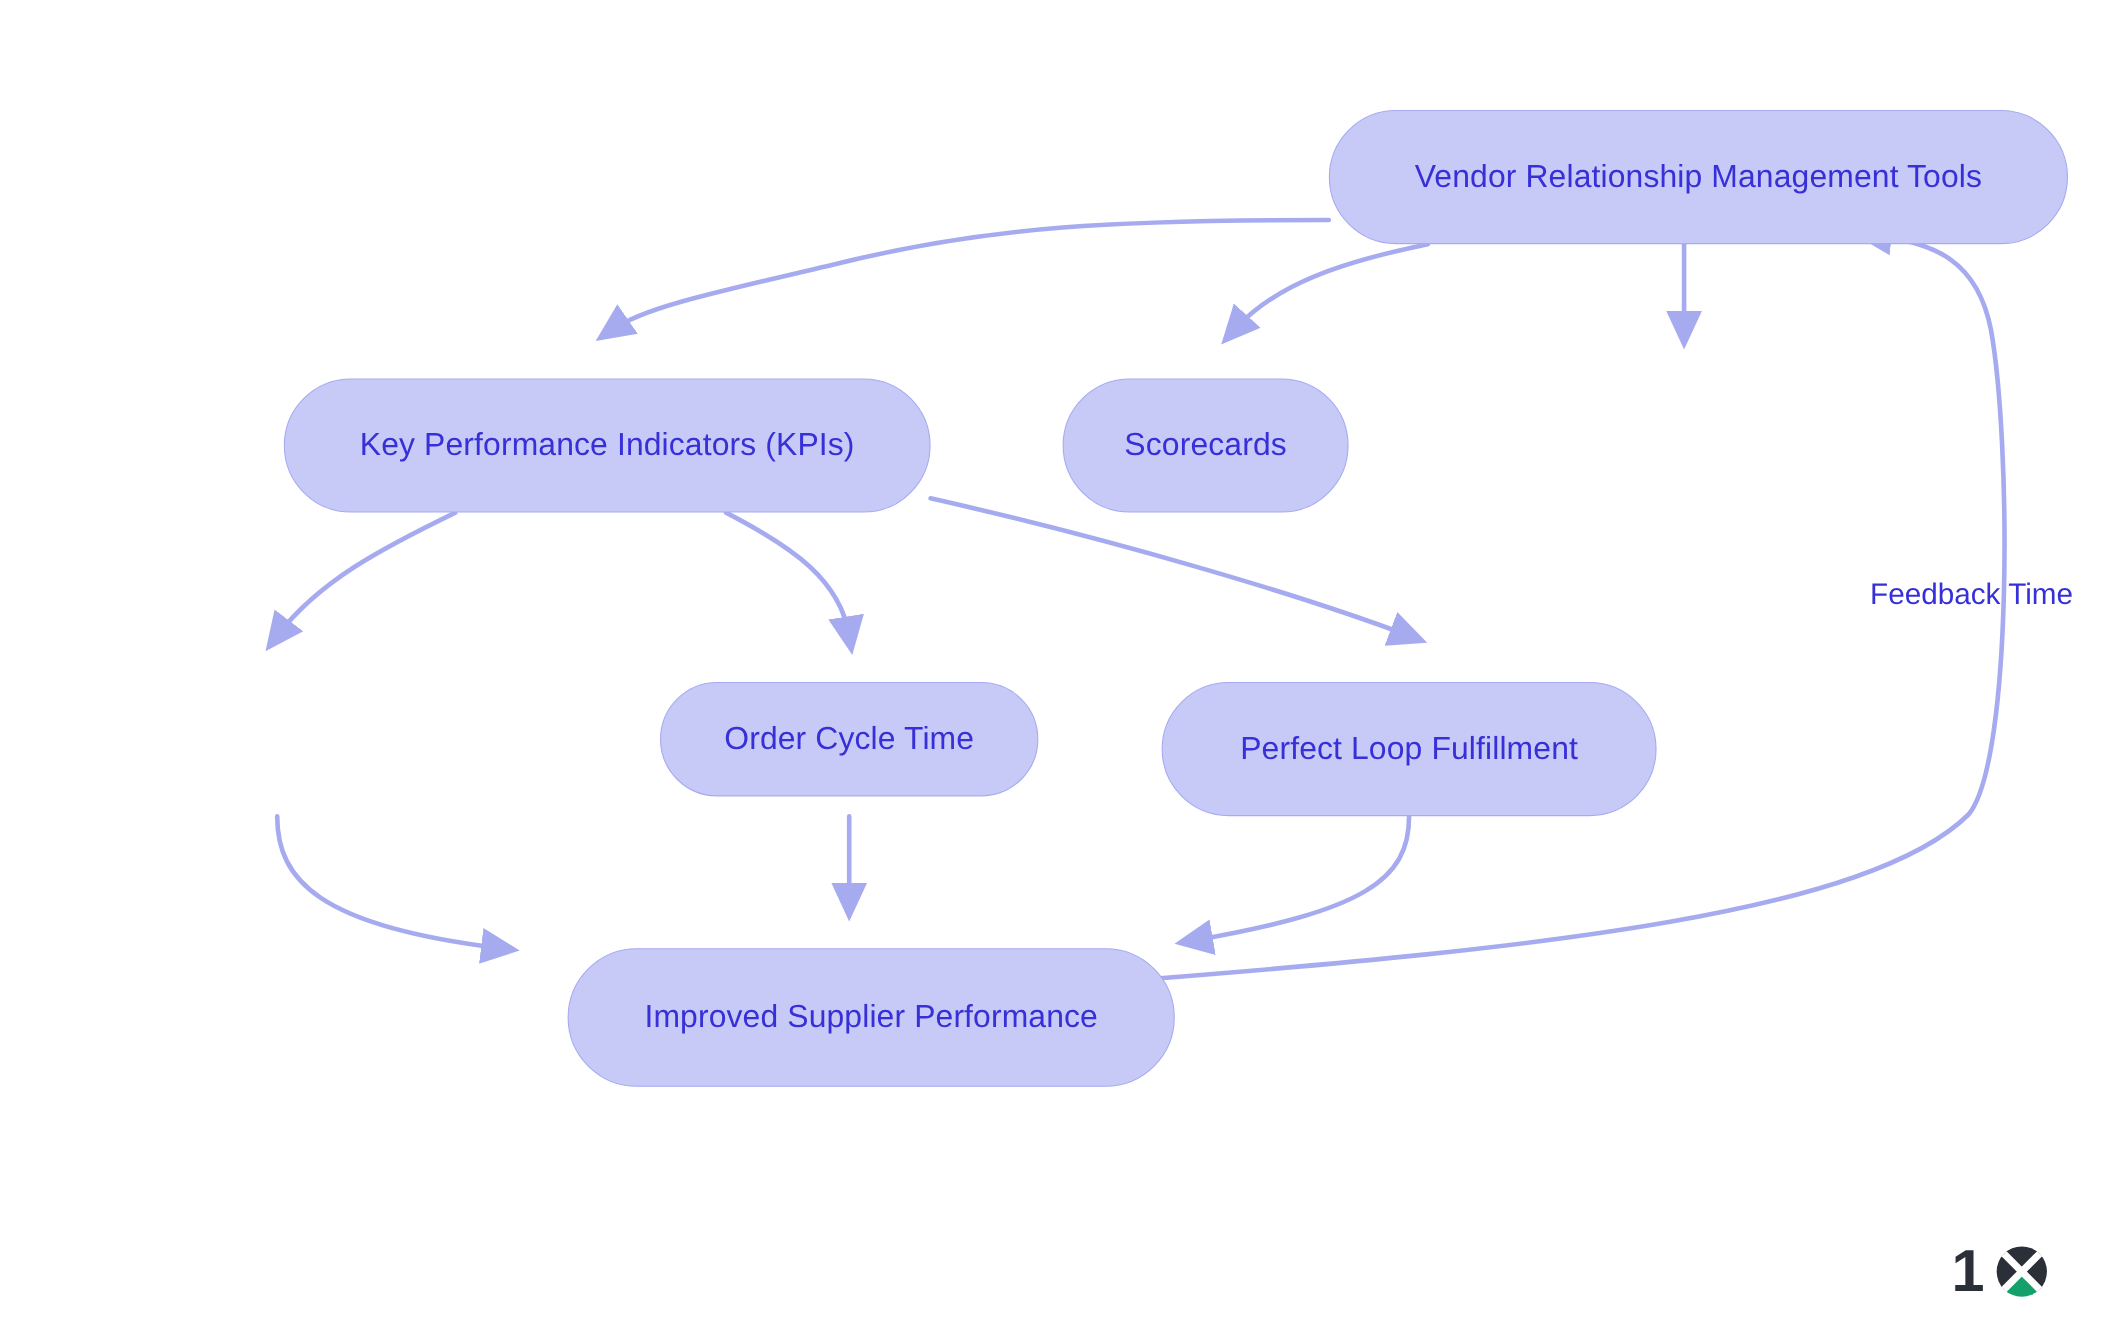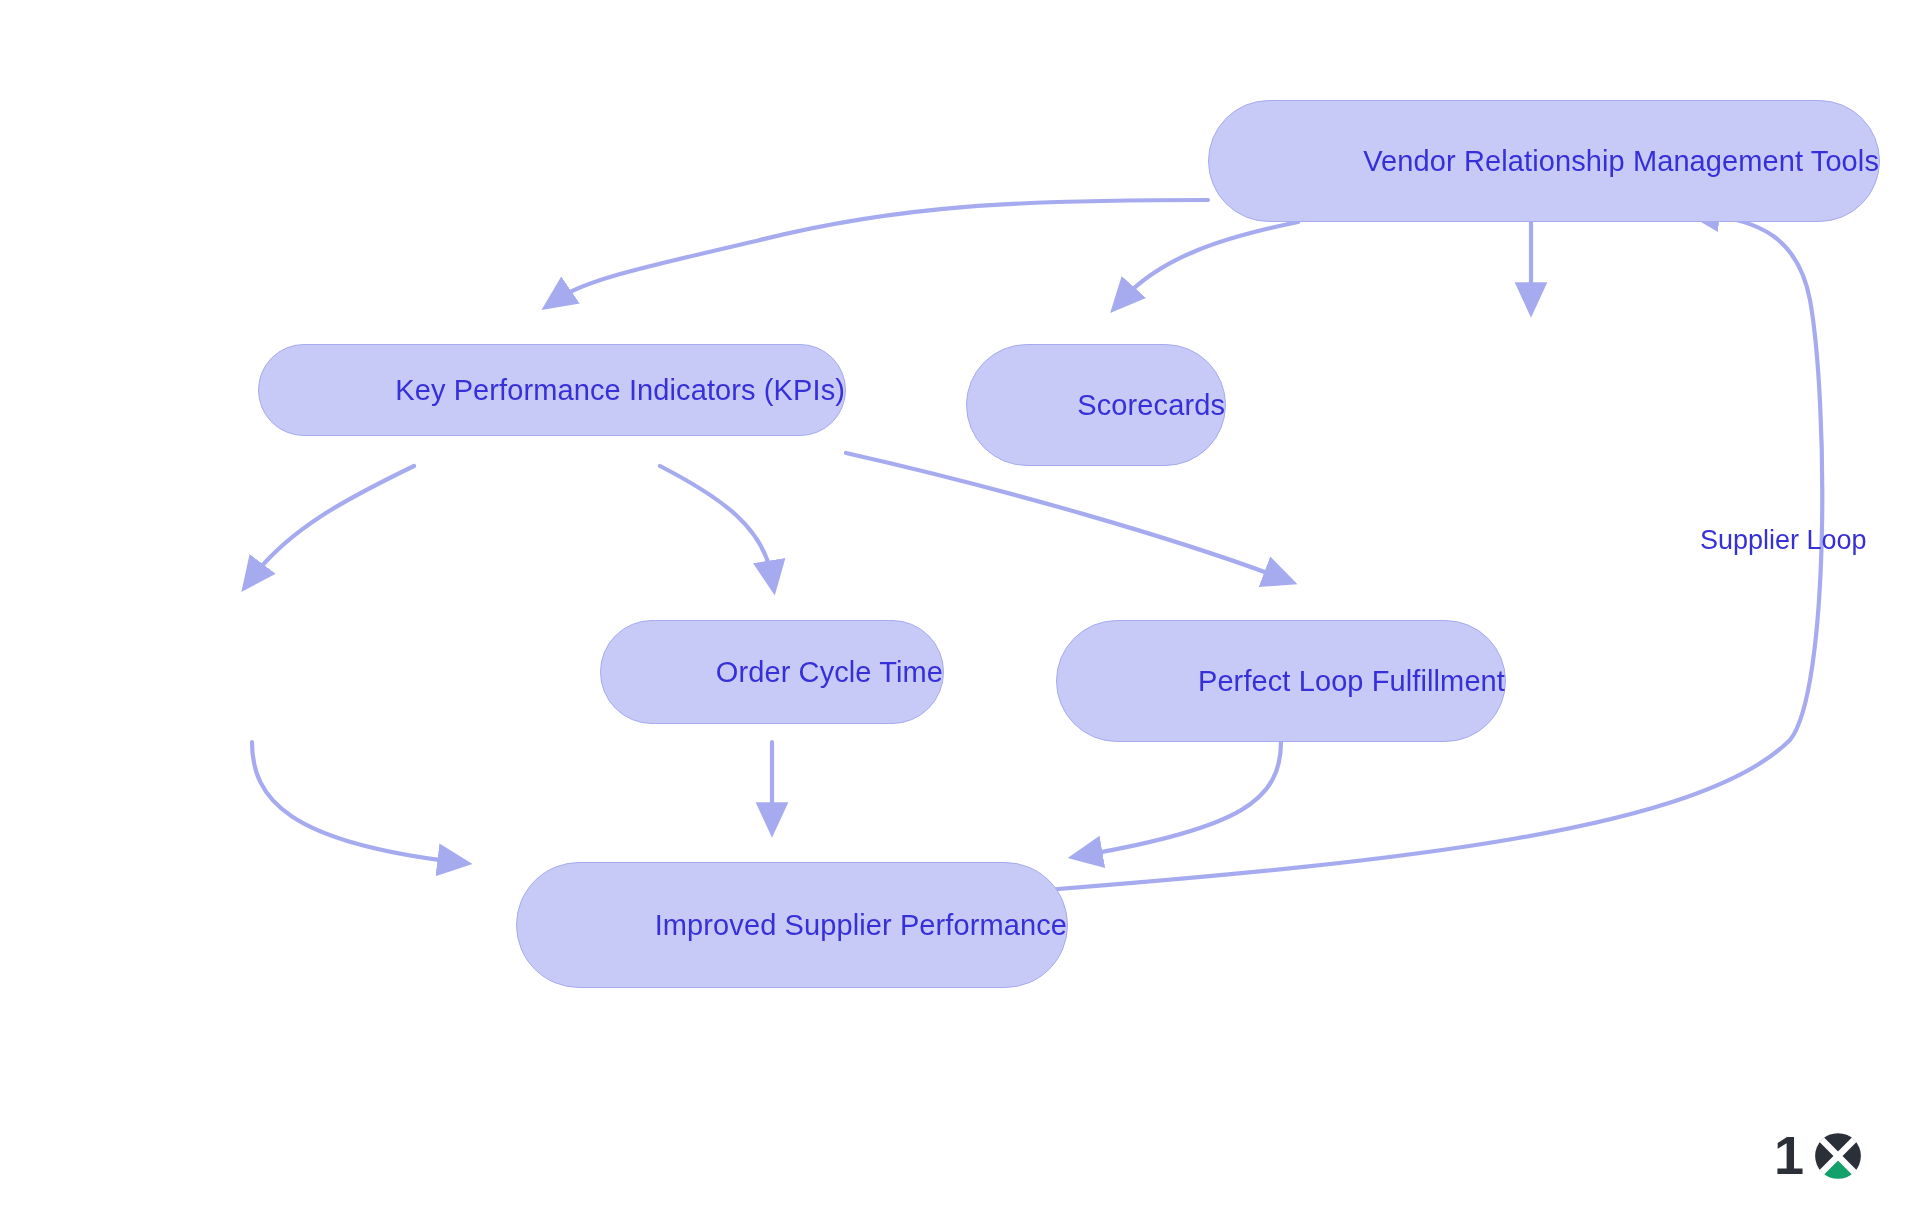--- a/index.html
+++ b/index.html
@@ -26,41 +26,41 @@
     height: 1215px;
   }
   .node {
     position: absolute;
     box-sizing: border-box;
     background: #c7caf6;
     border: 1.6px solid #a6abf0;
     border-radius: 999px;
     display: flex;
     align-items: center;
-    justify-content: flex-end;
+    justify-content: center;
     color: #3730d8;
     font-family: "Liberation Sans", sans-serif;
     font-weight: 400;
     letter-spacing: 0.1px;
     white-space: nowrap;
   }
   .node-label {
     color: #3730d8;
     pointer-events: none;
   }
   .edge-label {
     position: absolute;
     color: #3730d8;
     font-family: "Liberation Sans", sans-serif;
     font-size: 27px;
     white-space: nowrap;
   }
   
   #node-vrm   { left: 1208px; top: 100px;  width: 672px; height: 122px; font-size: 29px; }
-  #node-kpi   { left: 258px;  top: 344px;  width: 588px; height: 92px; font-size: 29px; }
+  #node-kpi   { left: 258px;  top: 344px;  width: 588px; height: 122px; font-size: 29px; }
   #node-score { left: 966px;  top: 344px;  width: 260px; height: 122px; font-size: 29px; }
   #node-bench { left: 1340px; top: 344px;  width: 382px; height: 122px; font-size: 29px; }
   #node-sotd  { left: 18px;   top: 620px;  width: 464px; height: 122px; font-size: 29px; }
   #node-oct   { left: 600px;  top: 620px;  width: 344px; height: 104px; font-size: 29px; }
   #node-pof   { left: 1056px; top: 620px;  width: 450px; height: 122px; font-size: 29px; }
   #node-isp   { left: 516px;  top: 862px;  width: 552px; height: 126px; font-size: 29px; }
 
   #logo {
     position: absolute;
     left: 1772px;
@@ -124,21 +124,21 @@
   </div>
 
   <div class="node" id="node-pof">
     <span class="node-label">Perfect Loop Fulfillment</span>
   </div>
 
   <div class="node" id="node-isp">
     <span class="node-label">Improved Supplier Performance</span>
   </div>
 
-  <div class="edge-label" style="left:1700px; top:525px;">Supplier Loop</div>
+  <div class="edge-label" style="left:1700px; top:525px;">Feedback Time</div>
 
   <div id="logo">
     <svg viewBox="0 0 108 56" width="108" height="56">
       <text x="2" y="46" font-family="Liberation Sans, sans-serif" font-size="54" font-weight="bold" fill="#2b2f38">1</text>
       <g transform="translate(43,5)">
 
         <path d="M23,23 L6.8,6.8 A23,23 0 0 1 39.2,6.8 Z" fill="#2b2f38"></path>
 
         <path d="M23,23 L39.2,6.8 A23,23 0 0 1 39.2,39.2 Z" fill="#2b2f38"></path>
 

